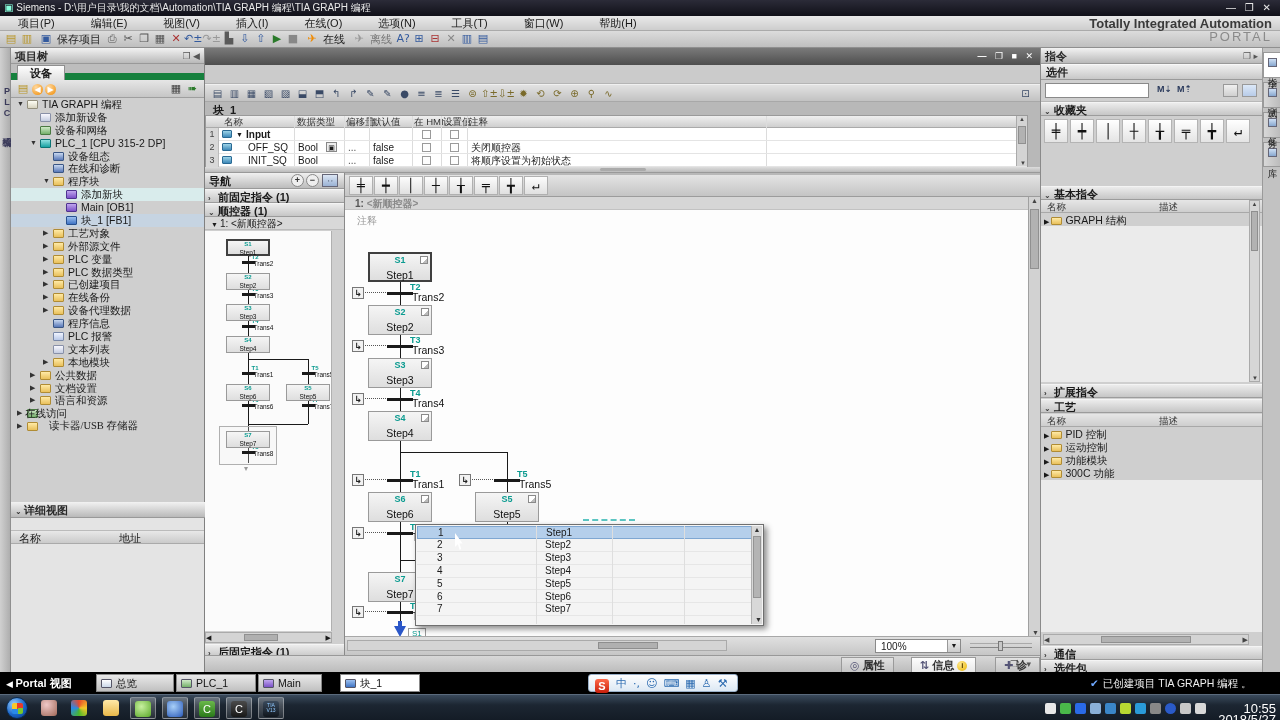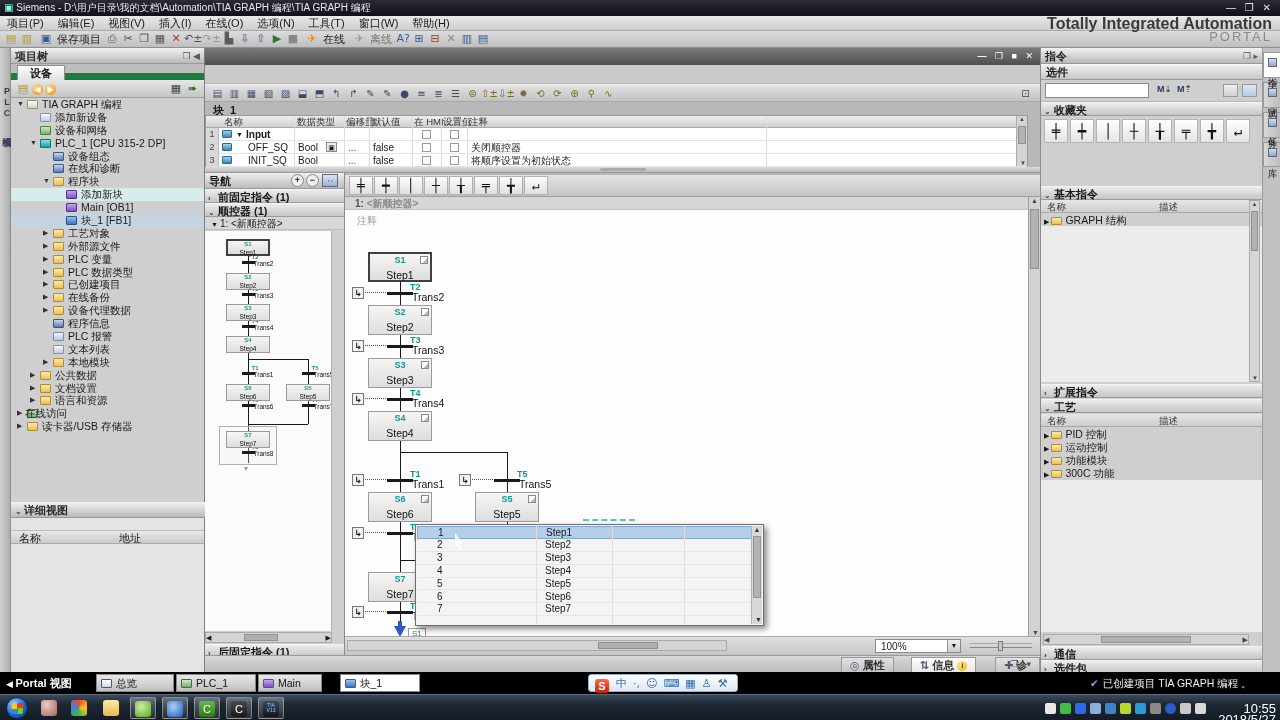--- a/index.html
+++ b/index.html
@@ -4,26 +4,26 @@
 <style>
 *{margin:0;padding:0;box-sizing:border-box}
 html,body{width:1280px;height:720px;overflow:hidden}
 body{position:relative;font-family:"Liberation Sans","DejaVu Sans",sans-serif;font-size:11px;background:#b8b8b8;color:#1a1a1a}
 .abs{position:absolute}
 .grad-sec{background:linear-gradient(#efefef,#c8c8c8);border-top:1px solid #f8f8f8;border-bottom:1px solid #9a9a9a}
 .vtext{writing-mode:vertical-rl;text-orientation:upright;letter-spacing:1px}
 
 #titlebar{left:0;top:0;width:1280px;height:16px;background:linear-gradient(#2b2b38,#101018);color:#e8e8e8;font-size:10px;line-height:16px;padding-left:4px;white-space:nowrap}
 #menubar{left:0;top:16px;width:1280px;height:15px;background:linear-gradient(#e9e9e9,#cdcdcd);line-height:15px;border-bottom:1px solid #aaa}
-#menubar span{padding:0 7px;display:inline-block}
+#menubar span{padding:0 18px;display:inline-block}
 #toolbar{left:0;top:31px;width:1280px;height:17px;background:linear-gradient(#dcdcdc,#bfbfbf);border-bottom:1px solid #8f8f8f;line-height:16px;white-space:nowrap;padding-left:3px}
 .tbi{display:inline-block;min-width:16px;text-align:center;font-size:11px;color:#444;font-family:"DejaVu Sans","Liberation Sans",sans-serif;vertical-align:top}
 .tbtxt{padding:0 3px;color:#222}
 #brand{right:8px;top:17px;text-align:right;line-height:13px}
-#brand .b1{font-weight:bold;color:#3a3a3a;font-size:16px}
+#brand .b1{font-weight:bold;color:#3a3a3a;font-size:13px}
 #brand .b2{color:#8a8a8a;font-size:13px;letter-spacing:2px}
 
 #leftstrip{left:0;top:48px;width:11px;height:624px;background:linear-gradient(90deg,#d0d0d0,#aeaeae);border-right:1px solid #8f8f8f}
 #leftstrip .vtext{margin:38px auto 0;font-size:9px;color:#3a3a5a;font-weight:bold}
 
 #ptree{left:11px;top:48px;width:194px;height:624px;background:#cfcfcf;border-right:1px solid #808080}
 .panel-title{height:16px;line-height:16px;padding:0 4px;font-weight:bold;color:#2a2a2a;background:linear-gradient(#f2f2f2,#b9b9b9);border-bottom:1px solid #999}
 .pt-right{float:right;color:#555;font-size:9px}
 #ptree-tab{height:16px;background:#bdbdbd;border-bottom:7px solid #15803d;position:relative}
 .tab-dev{position:absolute;left:6px;top:1px;height:15px;padding:0 12px;background:linear-gradient(#fdfdfd,#e2e2e2);border:1px solid #8f8f8f;border-bottom:none;font-weight:bold;line-height:15px}
@@ -303,21 +303,21 @@
         <div class="lbl" style="left: 44px;">语言和资源</div>
       </div>
       <div class="trow">
         <div class="arr" style="left: 6px;">▶</div>
         <div class="ic net" style="left: 16px;"></div>
         <div class="lbl" style="left: 14px;">在线访问</div>
       </div>
       <div class="trow">
         <div class="arr" style="left: 6px;">▶</div>
         <div class="ic folder" style="left: 16px;"></div>
-        <div class="lbl" style="left: 31px;">读卡器/USB 存储器</div>
+        <div class="lbl" style="left: 38px; font-family: Liberation Serif, serif;">读卡器/USB 存储器</div>
       </div>
     </div>
 </div>
 <div id="dview-h" class="abs panel-title"><span style="font-size:8px">⌄ </span><span>详细视图</span></div>
 <div id="dview" class="abs">
   <div class="dv-cols"><span style="width:100px">名称</span><span>地址</span></div>
 </div>
 
 <div id="crumbbar" class="abs"><span id="crumb-win">— ❐ ■ ✕</span></div>
 <div class="abs" style="left:205px;top:65px;width:835px;height:19px;background:#cbcbcb;border-bottom:1px solid #b5b5b5"></div>

